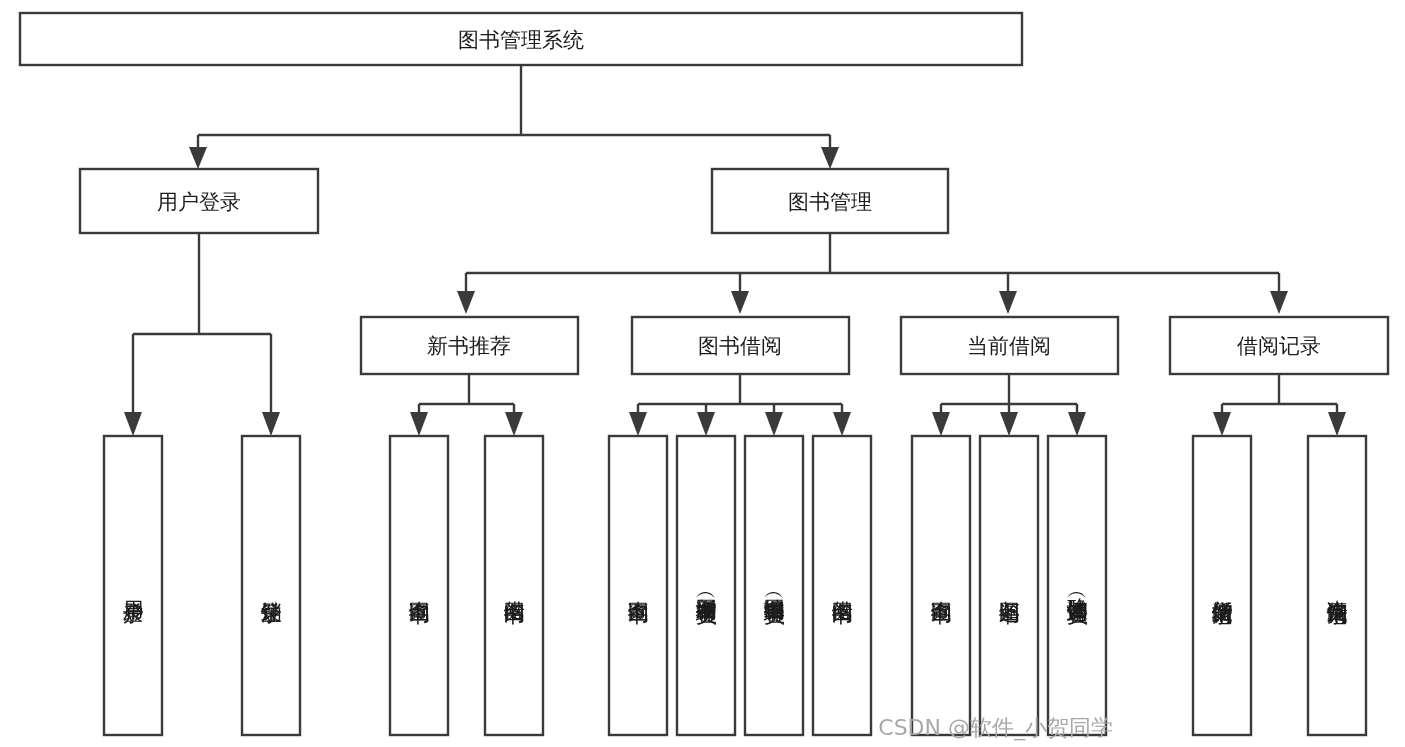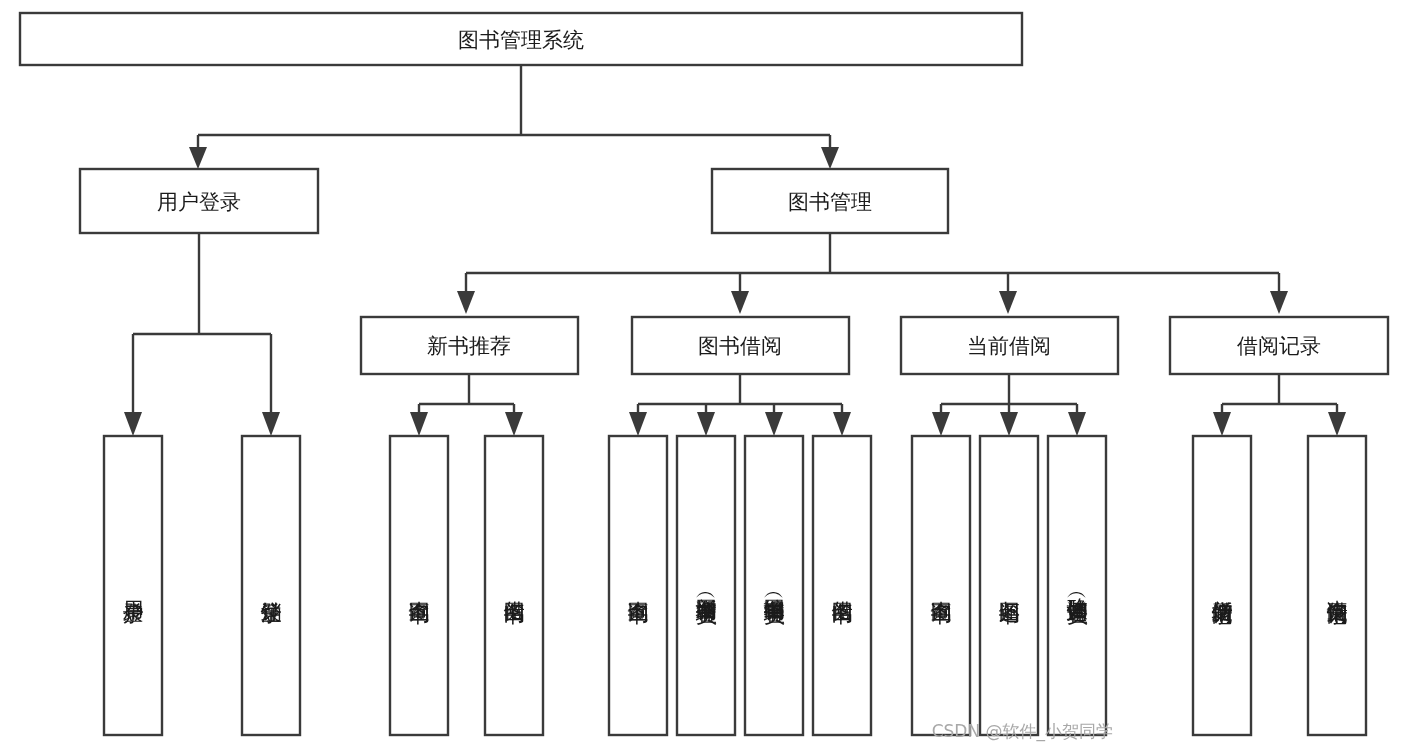--- a/index.html
+++ b/index.html
@@ -63,21 +63,21 @@
     justify-content: center;
     text-align: center;
     white-space: nowrap;
     pointer-events: none;
   }
   .watermark {
     position: absolute;
     right: 8px;
     bottom: 4px;
     font-family: "DejaVu Sans", "Liberation Sans", sans-serif;
-    font-size: 17px;
+    font-size: 22px;
     color: #a8a8a8;
     white-space: nowrap;
   }
 </style>
 </head>
 <body>
 
 <div id="diagram-root">
 
   <svg class="flow" viewBox="0 0 1405 747" xmlns="http://www.w3.org/2000/svg">

